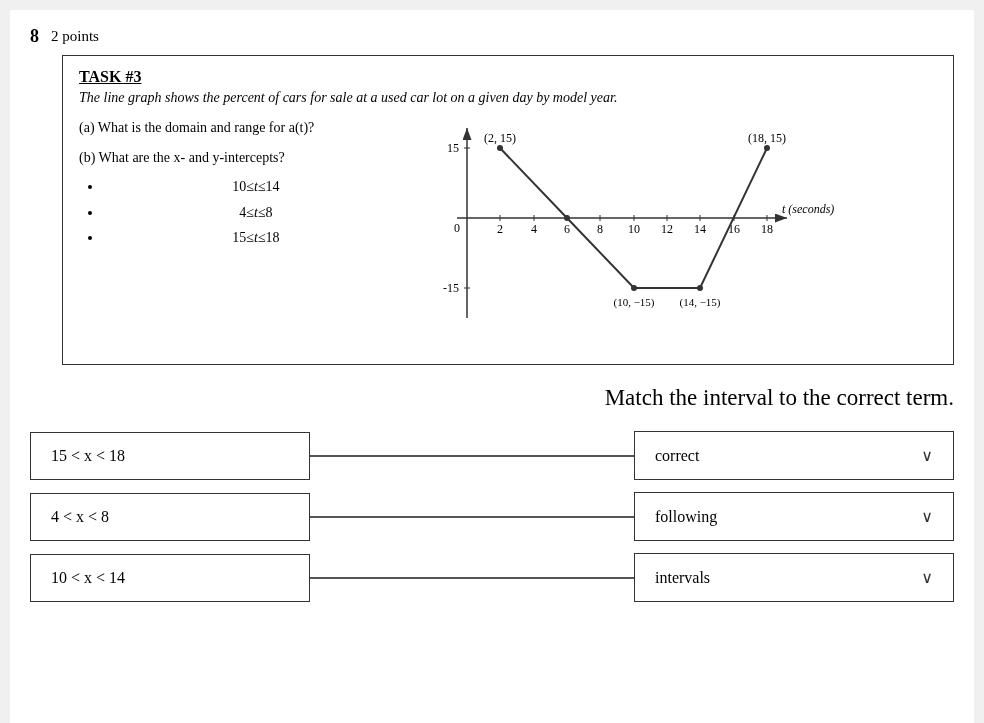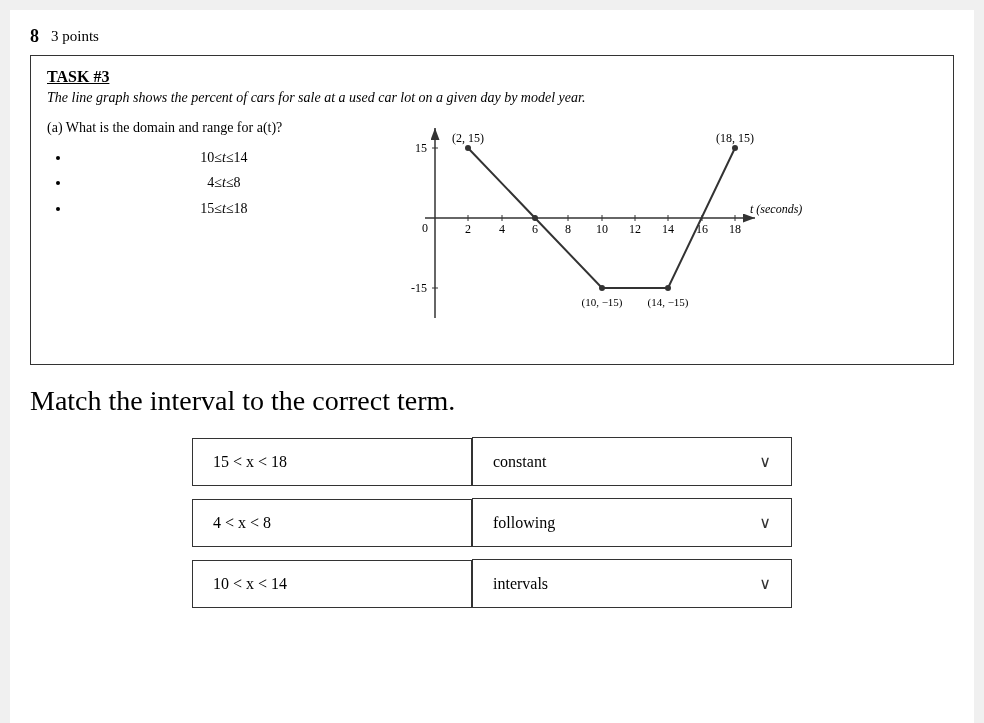--- a/index.html
+++ b/index.html
@@ -30,20 +30,21 @@
       font-weight: bold;
     }
     .points {
       font-size: 15px;
       margin-top: 2px;
     }
     .content-box {
       border: 1px solid #333;
       padding: 12px 16px;
       margin-bottom: 20px;
+      margin-left: 32px;
     }
     .task-title {
       font-size: 16px;
       font-weight: bold;
       text-decoration: underline;
       margin-bottom: 4px;
     }
     .task-description {
       font-size: 14px;
       margin-bottom: 12px;
@@ -70,30 +71,30 @@
       list-style: disc;
       margin-left: 24px;
       font-size: 14px;
       text-align: center;
     }
     .bullet-list li {
       margin-bottom: 6px;
     }
     
     .match-title {
-      font-size: 28px;
+      font-size: 23px;
       font-weight: normal;
       margin-bottom: 20px;
       margin-top: 10px;
+      text-align: right;
     }
     .match-rows {
       display: flex;
       flex-direction: column;
       gap: 12px;
-      align-items: center;
     }
     .match-row {
       display: flex;
       align-items: center;
       gap: 0;
     }
     .match-left {
       border: 1.5px solid #333;
       padding: 14px 20px;
       width: 280px;
@@ -126,30 +127,31 @@
     text {
       font-family: 'Times New Roman', Times, serif;
     }
   </style>
 </head>
 <body>
 
 <div class="page">
   <div class="question-header">
     <span class="question-number">8</span>
-    <span class="points">3 points</span>
+    <span class="points">2 points</span>
   </div>
 
   <div class="content-box">
     <div class="task-title">TASK #3</div>
     <div class="task-description">The line graph shows the percent of cars for sale at a used car lot on a given day by model year.</div>
 
     <div class="two-col">
       <div class="questions-col">
         <div class="question-line">(a) What is the domain and range for a(t)?</div>
+        <div class="question-line">(b) What are the x- and y-intercepts?</div>
         <div class="question-line">
           <ul class="bullet-list">
             <li>10≤<i>t</i>≤14</li>
             <li>4≤<i>t</i>≤8</li>
             <li>15≤<i>t</i>≤18</li>
           </ul>
         </div>
       </div>
 
       <div class="graph-col">
@@ -228,21 +230,21 @@
   <div class="match-title">Match the interval to the correct term.</div>
 
   <div class="match-rows">
 
     <div class="match-row">
       <div class="match-left">
         <span>15 &lt; x &lt; 18</span>
       </div>
       <div class="match-line"></div>
       <div class="match-right">
-        <span>constant</span>
+        <span>correct</span>
         <span class="chevron">∨</span>
       </div>
     </div>
 
     <div class="match-row">
       <div class="match-left">
         <span>4 &lt; x &lt; 8</span>
       </div>
       <div class="match-line"></div>
       <div class="match-right">

